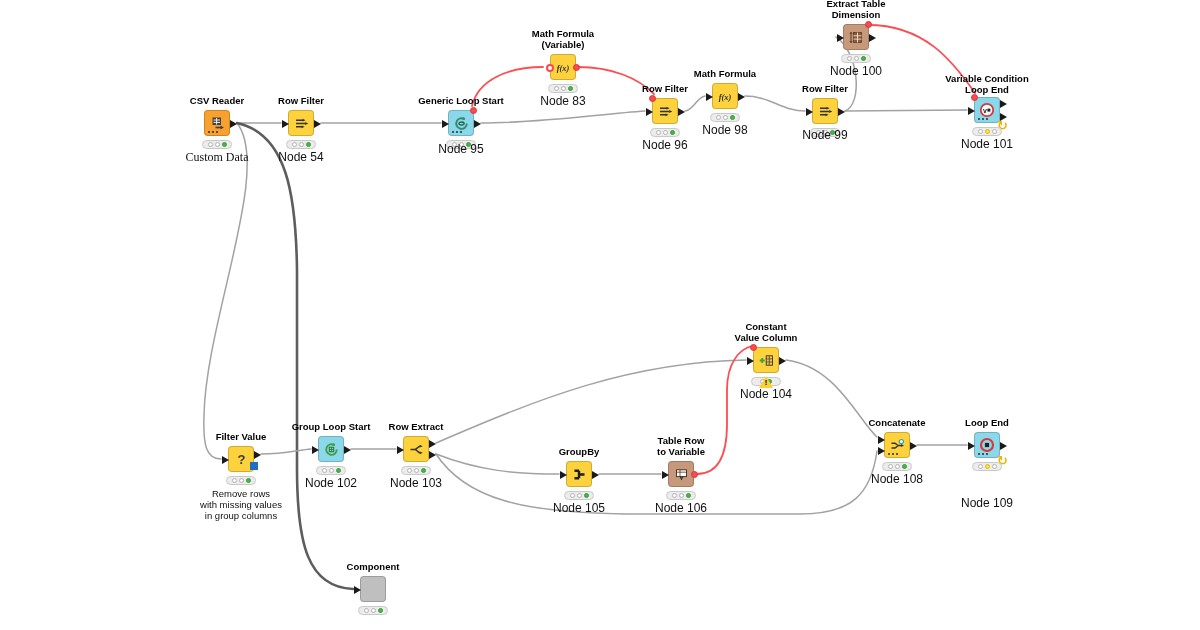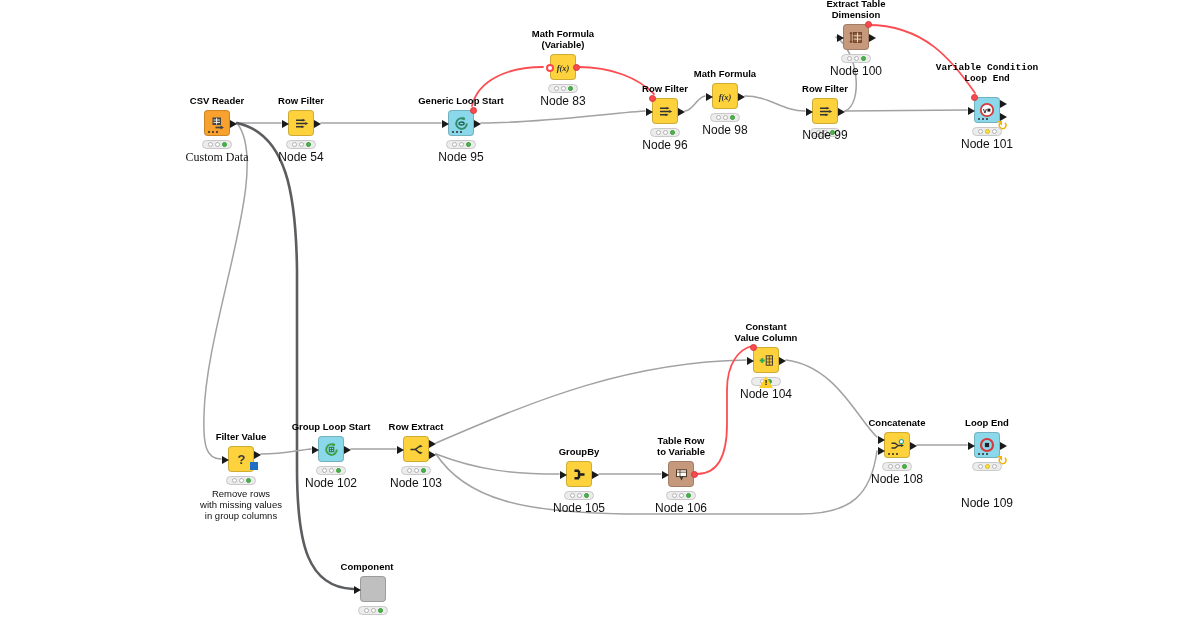--- a/index.html
+++ b/index.html
@@ -132,21 +132,21 @@
           <i></i>
           <i></i>
           <i></i>
         </div>
       </div>
       <div class="status" style="left: 446px; top: 140px;">
         <i></i>
         <i></i>
         <i class="green"></i>
       </div>
-      <div class="node-sub" style="left: 386px; top: 152px;">Node 95</div>
+      <div class="node-sub" style="left: 386px; top: 144px;">Node 95</div>
       <div class="node-label" style="left: 488px; top: 28px;">
         <div>Math Formula</div>
         <div>(Variable)</div>
       </div>
       <div class="node" style="left: 550px; top: 54px; background: rgb(253, 210, 60);">
         <div class="icon">
           <svg width="18" height="17" viewBox="0 0 18 17">
             <text x="9" y="11.5" text-anchor="middle" font-family="Liberation Serif,serif" font-style="italic" font-weight="bold" font-size="8.5" fill="#2f2f2f">f(x)</text>
           </svg>
         </div>
@@ -231,21 +231,21 @@
         <div class="port-in" style="top: 9px;"></div>
         <div class="port-out" style="top: 9px;"></div>
         <div class="red-dot tr"></div>
       </div>
       <div class="status" style="left: 841px; top: 54px;">
         <i></i>
         <i></i>
         <i class="green"></i>
       </div>
       <div class="node-sub" style="left: 781px; top: 66px;">Node 100</div>
-      <div class="node-label" style="left: 912px; top: 62px; font-family: Liberation Mono, monospace;">
+      <div class="node-label" style="left: 912px; top: 73px;">
         <div>Variable Condition</div>
         <div>Loop End</div>
       </div>
       <div class="node" style="left: 974px; top: 97px; background: rgb(139, 216, 234);">
         <div class="icon">
           <svg width="18" height="18" viewBox="0 0 18 18">
             <circle cx="9" cy="9" r="6.2" fill="#fff" stroke="#d63a3a" stroke-width="1.8"></circle>
             <text x="6.9" y="11.8" text-anchor="middle" font-family="Liberation Sans,sans-serif" font-weight="bold" font-size="7" fill="#222">v</text>
             <rect x="9.4" y="7.6" width="3" height="3" fill="#222"></rect>
           </svg>
@@ -436,21 +436,21 @@
           <i></i>
         </div>
         <div class="loop-badge">↻</div>
       </div>
       <div class="status" style="left: 972px; top: 462px;">
         <i></i>
         <i class="yellow"></i>
         <i></i>
       </div>
       <div class="node-sub" style="left: 912px; top: 498px;">Node 109</div>
-      <div class="node-label" style="left: 292px; top: 561px; text-align: center;">
+      <div class="node-label" style="left: 298px; top: 561px; text-align: center;">
         <div>Component</div>
       </div>
       <div class="node" style="left: 360px; top: 576px; background: rgb(191, 191, 191);">
         <div class="icon"></div>
         <div class="port-in" style="top: 9px;"></div>
       </div>
       <div class="status" style="left: 358px; top: 606px;">
         <i></i>
         <i></i>
         <i class="green"></i>

